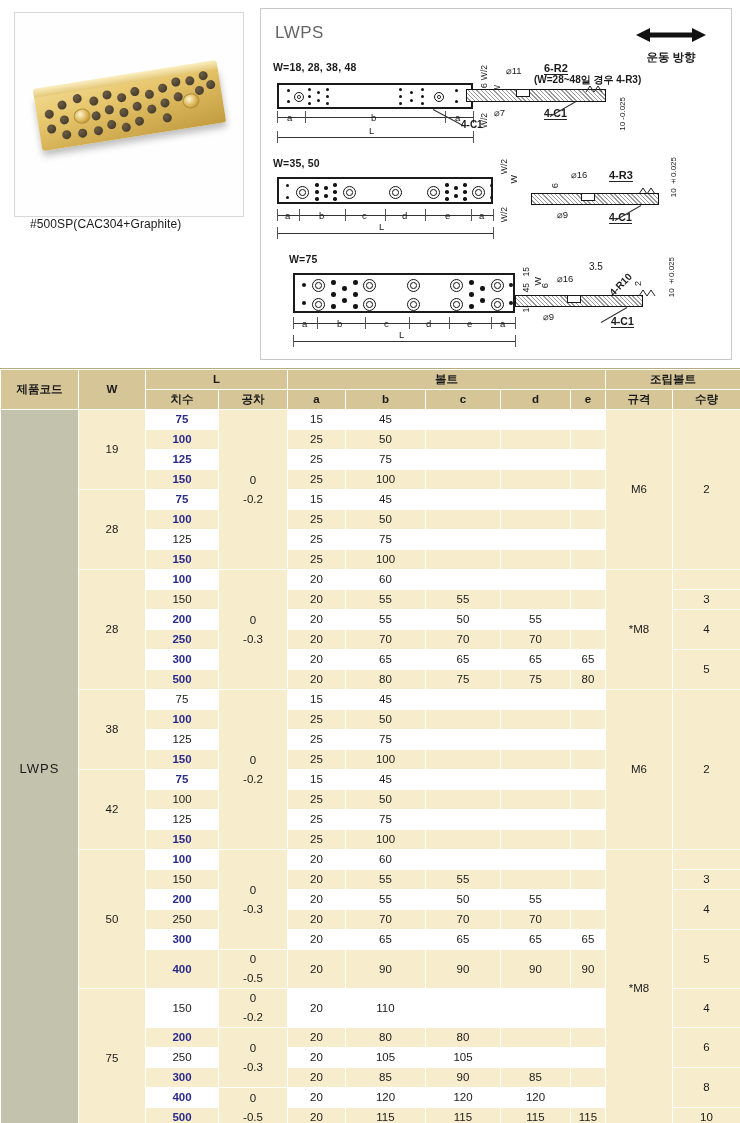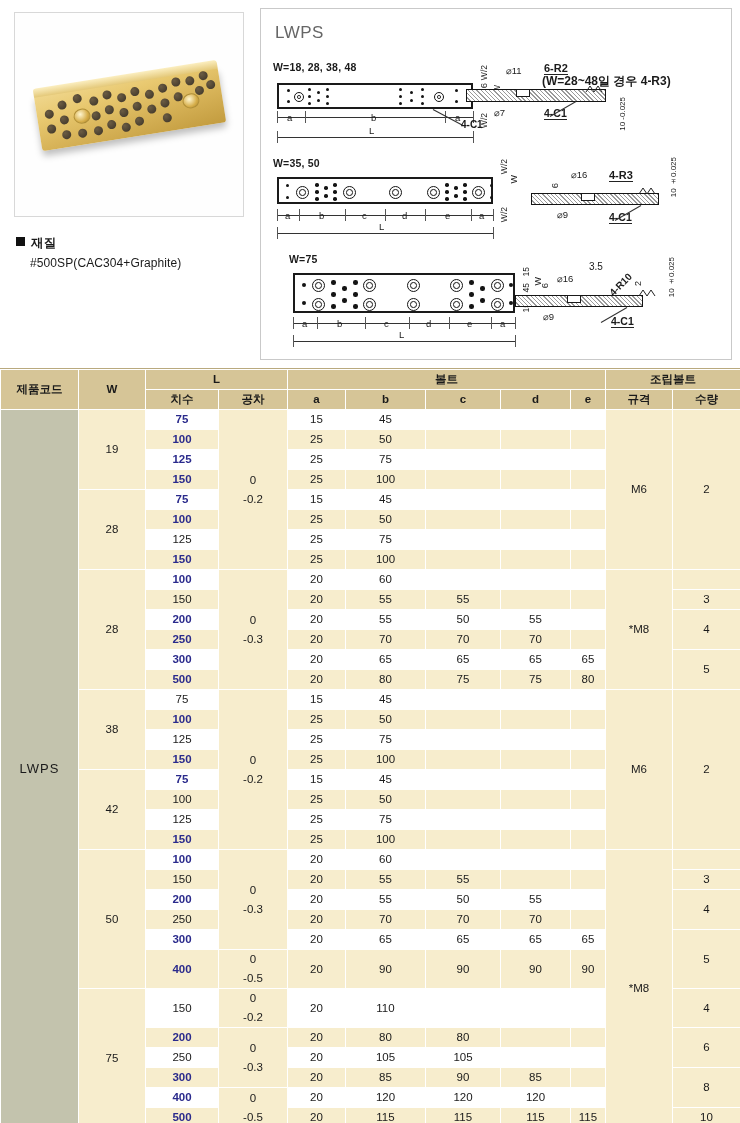--- a/index.html
+++ b/index.html
@@ -169,29 +169,34 @@
           <div class="dot" style="left:138px;top:19px"></div>
           <div class="bolt" style="left:146px;top:22px"></div>
           <div class="dot" style="left:152px;top:5px"></div>
           <div class="dot" style="left:160px;top:16px"></div>
           <div class="dot" style="left:166px;top:2px"></div>
           <div class="dot" style="left:172px;top:12px"></div>
         </div>
       </div>
     </div>
 
-    <div class="mat-head">
-      <span class="sq"></span><span>재질</span>
-    </div>
     <div class="mat-val">#500SP(CAC304+Graphite)</div>
   </div>
 
   <div class="draw-panel">
     <div class="dp-title">LWPS</div>
 
+    <div class="motion">
+      <svg width="70" height="20">
+        <line x1="10" y1="10" x2="60" y2="10" stroke="#111" stroke-width="5"></line>
+        <polygon points="0,10 14,3 14,17" fill="#111"></polygon>
+        <polygon points="70,10 56,3 56,17" fill="#111"></polygon>
+      </svg>
+      <div class="motion-label">운동 방향</div>
+    </div>
 
     <div class="fig" style="left:12px; top:52px; width:230px; height:86px;">
       <div class="fig-title" style="position:absolute;left:0;top:0">W=18, 28, 38, 48</div>
 
       <div class="bar" style="left:4px; top:22px; width:196px; height:26px;">
         <div class="sdot" style="left:8px;top:4px;width:3px;height:3px"></div>
         <div class="sdot" style="left:8px;top:15px;width:3px;height:3px"></div>
         <div class="ring" style="left:15px;top:7px;width:10px;height:10px"></div>
         <div class="sdot" style="left:29px;top:3px;width:3px;height:3px"></div>
         <div class="sdot" style="left:29px;top:10px;width:3px;height:3px"></div>
@@ -233,21 +238,21 @@
       <div class="lbl vert" style="left:206px; top:52px; font-size:8.5px">W/2</div>
 
       <div class="leader" style="left:160px; top:48px; width:34px; transform:rotate(28deg)"></div>
       <div class="lbl-b" style="left:188px; top:58px; font-size:10px">4-C1</div>
     </div>
 
     <div class="fig" style="left:205px; top:50px; width:240px; height:90px;">
       <div class="lbl vert" style="left:12px; top:24px">6</div>
       <div class="lbl" style="left:40px; top:6px">⌀11</div>
       <div class="lbl-b u" style="left:78px; top:3px; font-size:11px">6-R2</div>
-      <div class="lbl-b" style="left:76px; top:14px; font-size:12px">(W=28~48일 경우 4-R3)</div>
+      <div class="lbl-b" style="left:68px; top:14px; font-size:10px">(W=28~48일 경우 4-R3)</div>
       <div class="sec-body" style="left:0px; top:30px; width:140px; height:13px;"></div>
       <div class="bar" style="left:50px; top:30px; width:14px; height:8px; border-width:1.2px; background:#fff"></div>
       <div class="lbl" style="left:28px; top:48px">⌀7</div>
       <div class="lbl-b u" style="left:78px; top:48px; font-size:10.5px">4-C1</div>
       <div class="leader" style="left:110px; top:42px; width:30px; transform:rotate(150deg)"></div>
       <div class="lbl vert" style="left:152px; top:38px; font-size:8px">10 -0.025</div>
       <svg width="22" height="8" style="position:absolute;left:118px;top:26px">
         <polyline points="2,7 6,1 10,7 14,1 18,7" fill="none" stroke="#222" stroke-width="1"></polyline>
       </svg>
     </div>

